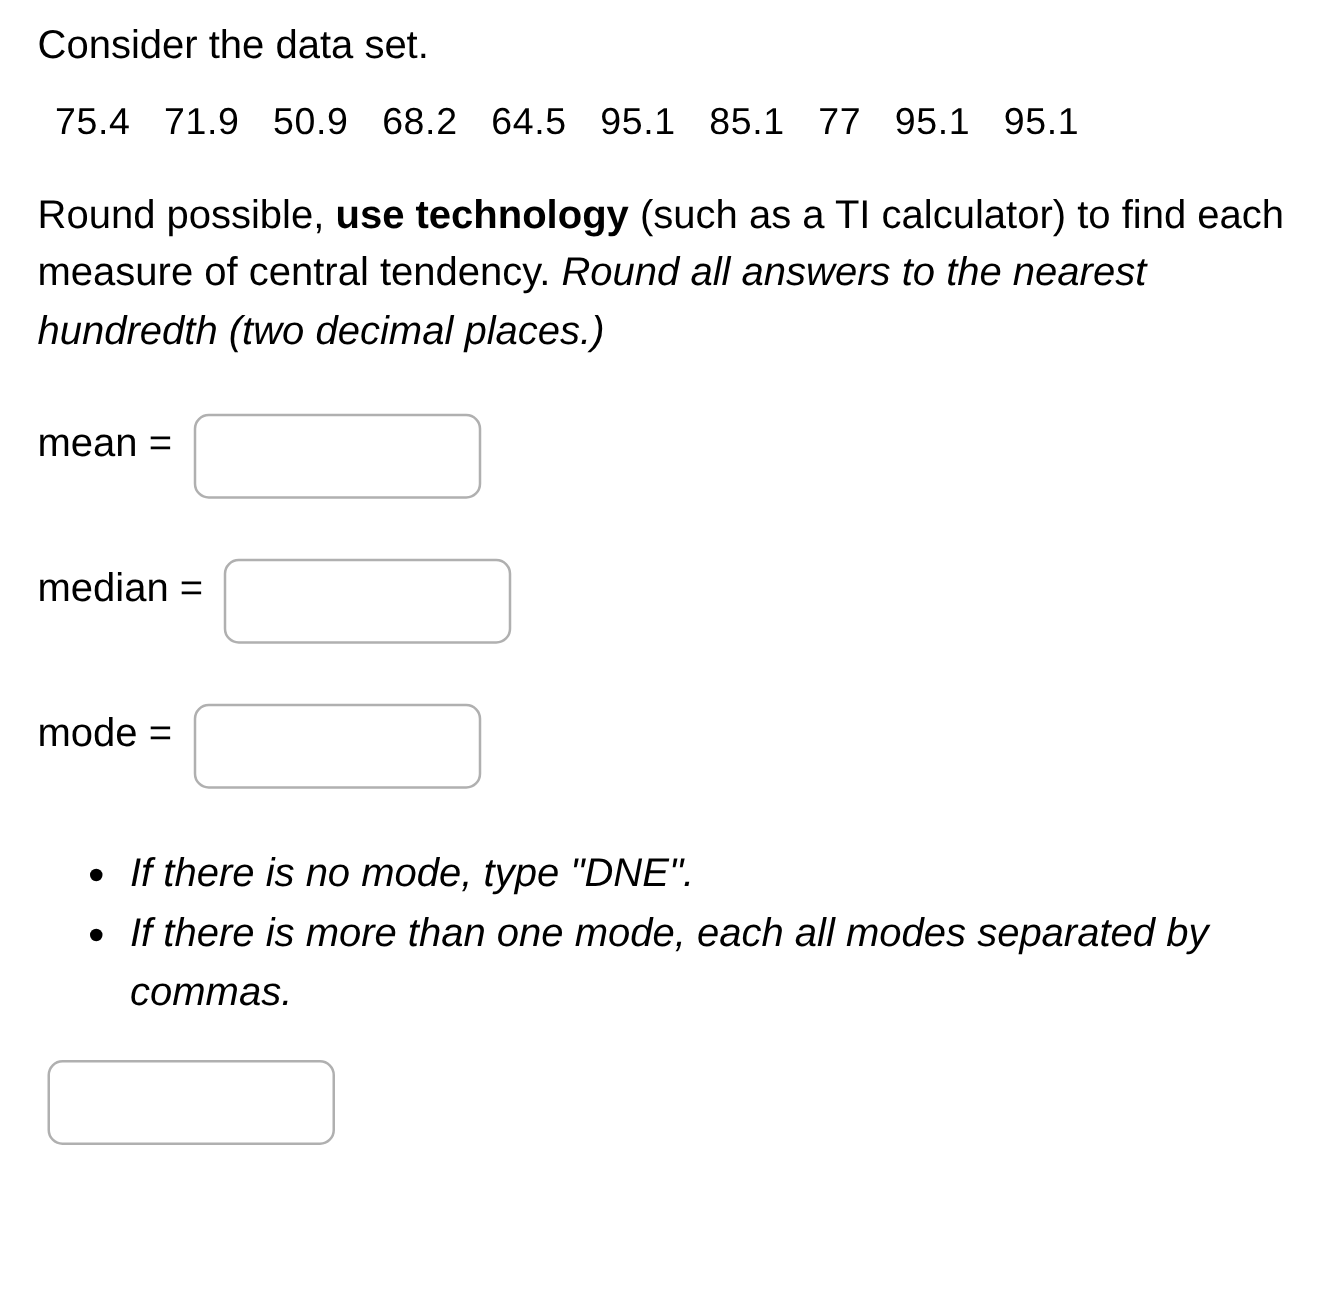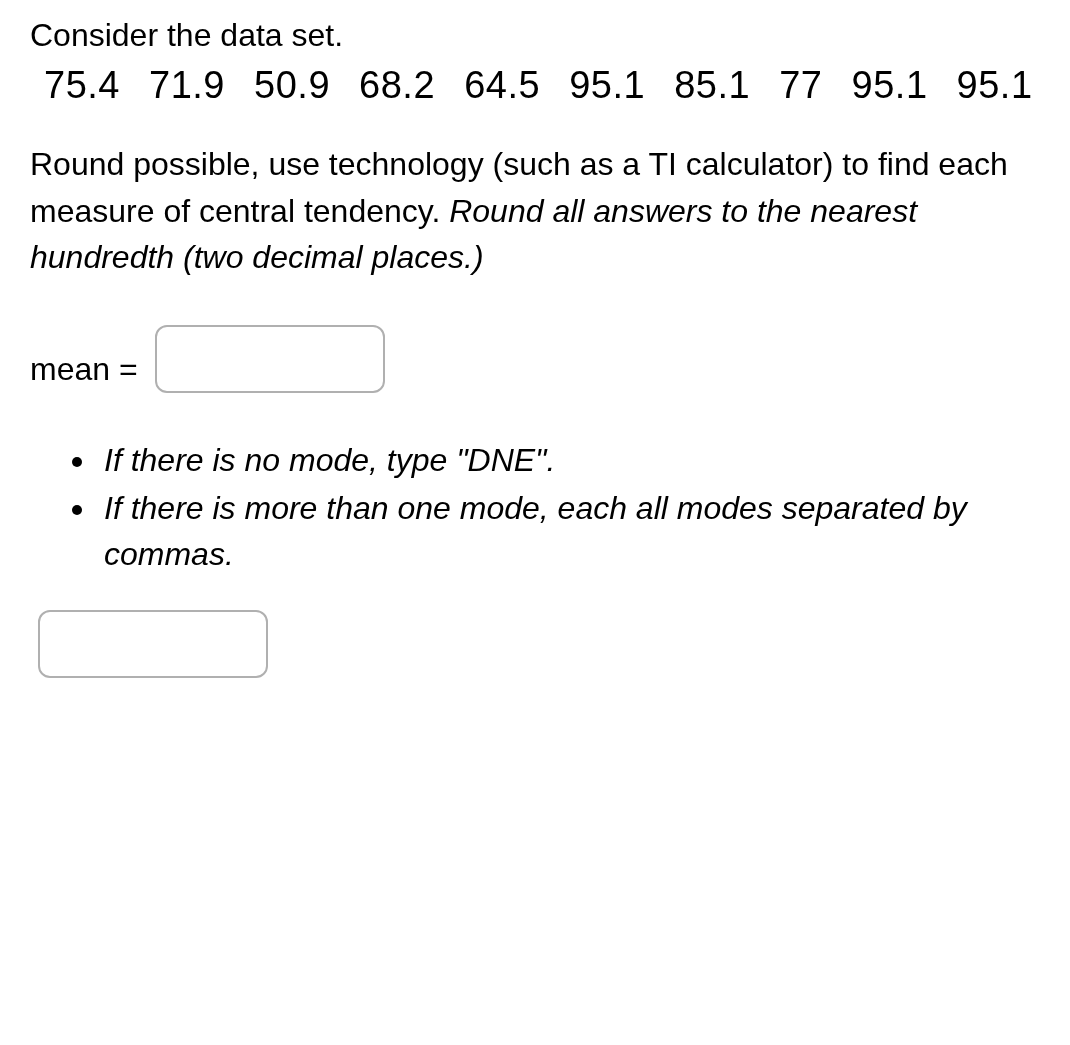--- a/index.html
+++ b/index.html
@@ -10,35 +10,36 @@
     background: #ffffff;
     font-family: "Trebuchet MS", "Lucida Sans Unicode", "Lucida Grande", sans-serif;
     color: #000;
   }
   .page {
     padding: 12px 30px 30px 30px;
     font-size: 32px;
     line-height: 1.45;
   }
   .intro {
+    margin-bottom: 18px;
   }
   .dataset {
-    font-size: 38px;
+    font-size: 30px;
     letter-spacing: 0.5px;
     word-spacing: 18px;
     margin: 0 0 28px 14px;
   }
   .instructions {
     margin-bottom: 44px;
   }
-  .bold { font-weight: 400; }
+  .bold { font-weight: 700; }
   .ital { font-style: italic; }
   .field-row {
     display: flex;
-    align-items: flex-end;
+    align-items: flex-start;
     margin-bottom: 48px;
   }
   .field-label {
     white-space: pre;
   }
   .answer-input {
     width: 230px;
     height: 68px;
     border: 2px solid #b0b0b0;
     border-radius: 12px;
@@ -82,21 +83,29 @@
 
   <div class="instructions">
     <span>Round possible, </span><span class="bold">use technology</span><span> (such as a TI calculator) to find each measure of central tendency. </span><span class="ital">Round all answers to the nearest hundredth (two decimal places.)</span>
   </div>
 
   <div class="field-row">
     <span class="field-label">mean = </span>
     <input class="answer-input" type="text" style="">
   </div>
 
+  <div class="field-row">
+    <span class="field-label">median = </span>
+    <input class="answer-input" type="text" style="">
+  </div>
 
+  <div class="field-row">
+    <span class="field-label">mode = </span>
+    <input class="answer-input" type="text" style="">
+  </div>
 
   <ul class="hints">
     <li>If there is no mode, type "DNE".</li>
     <li>If there is more than one mode, each all modes separated by commas.</li>
   </ul>
 
   <div class="field-row">
     <input class="answer-input" type="text" style="">
   </div>
 

